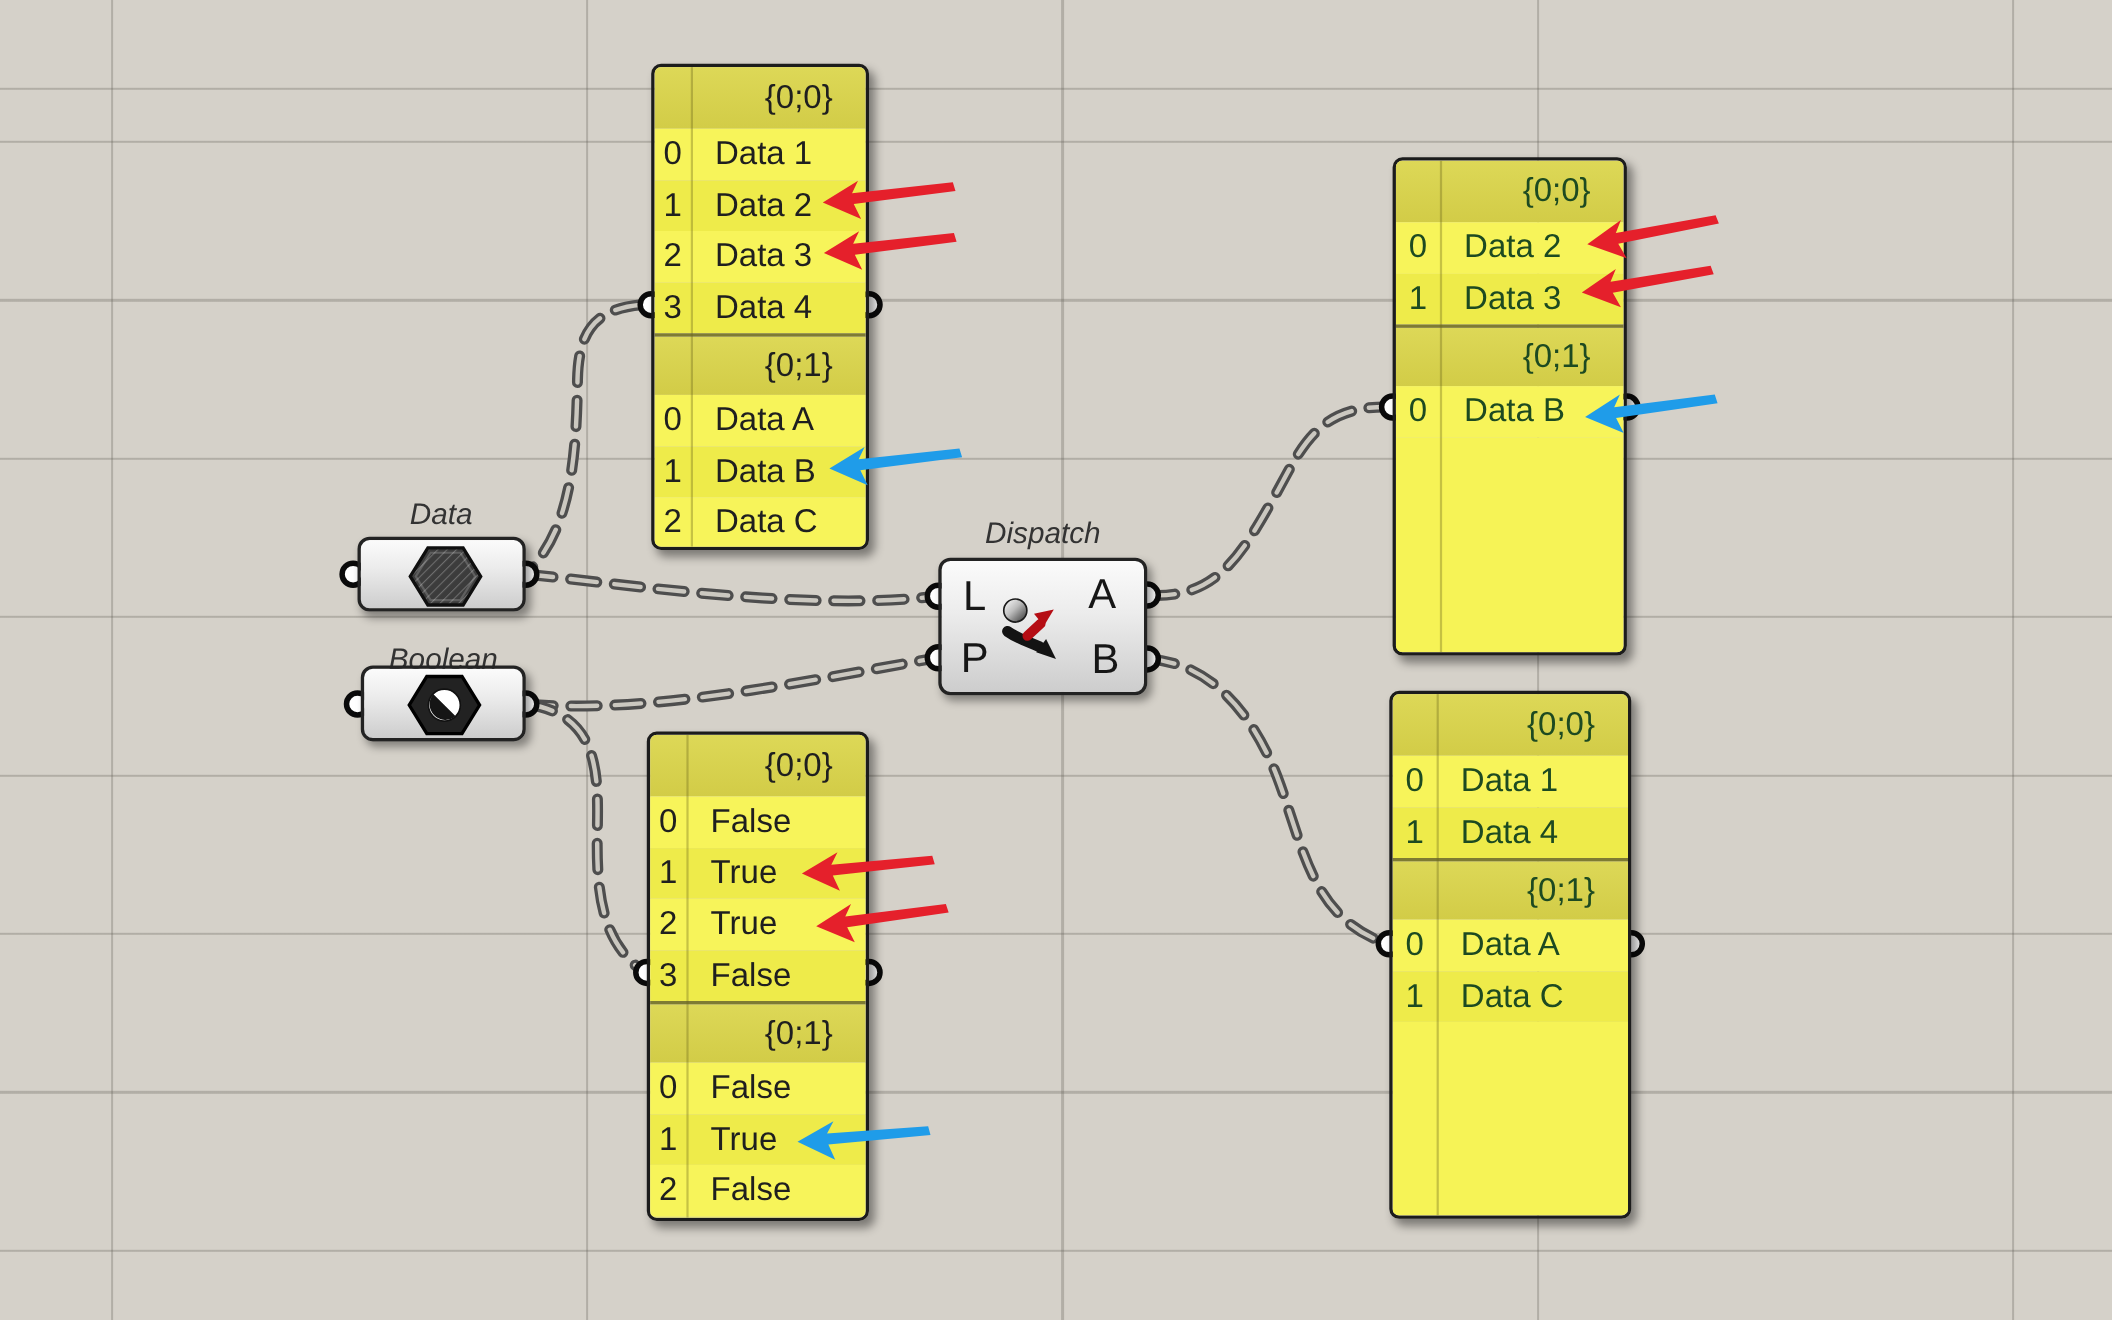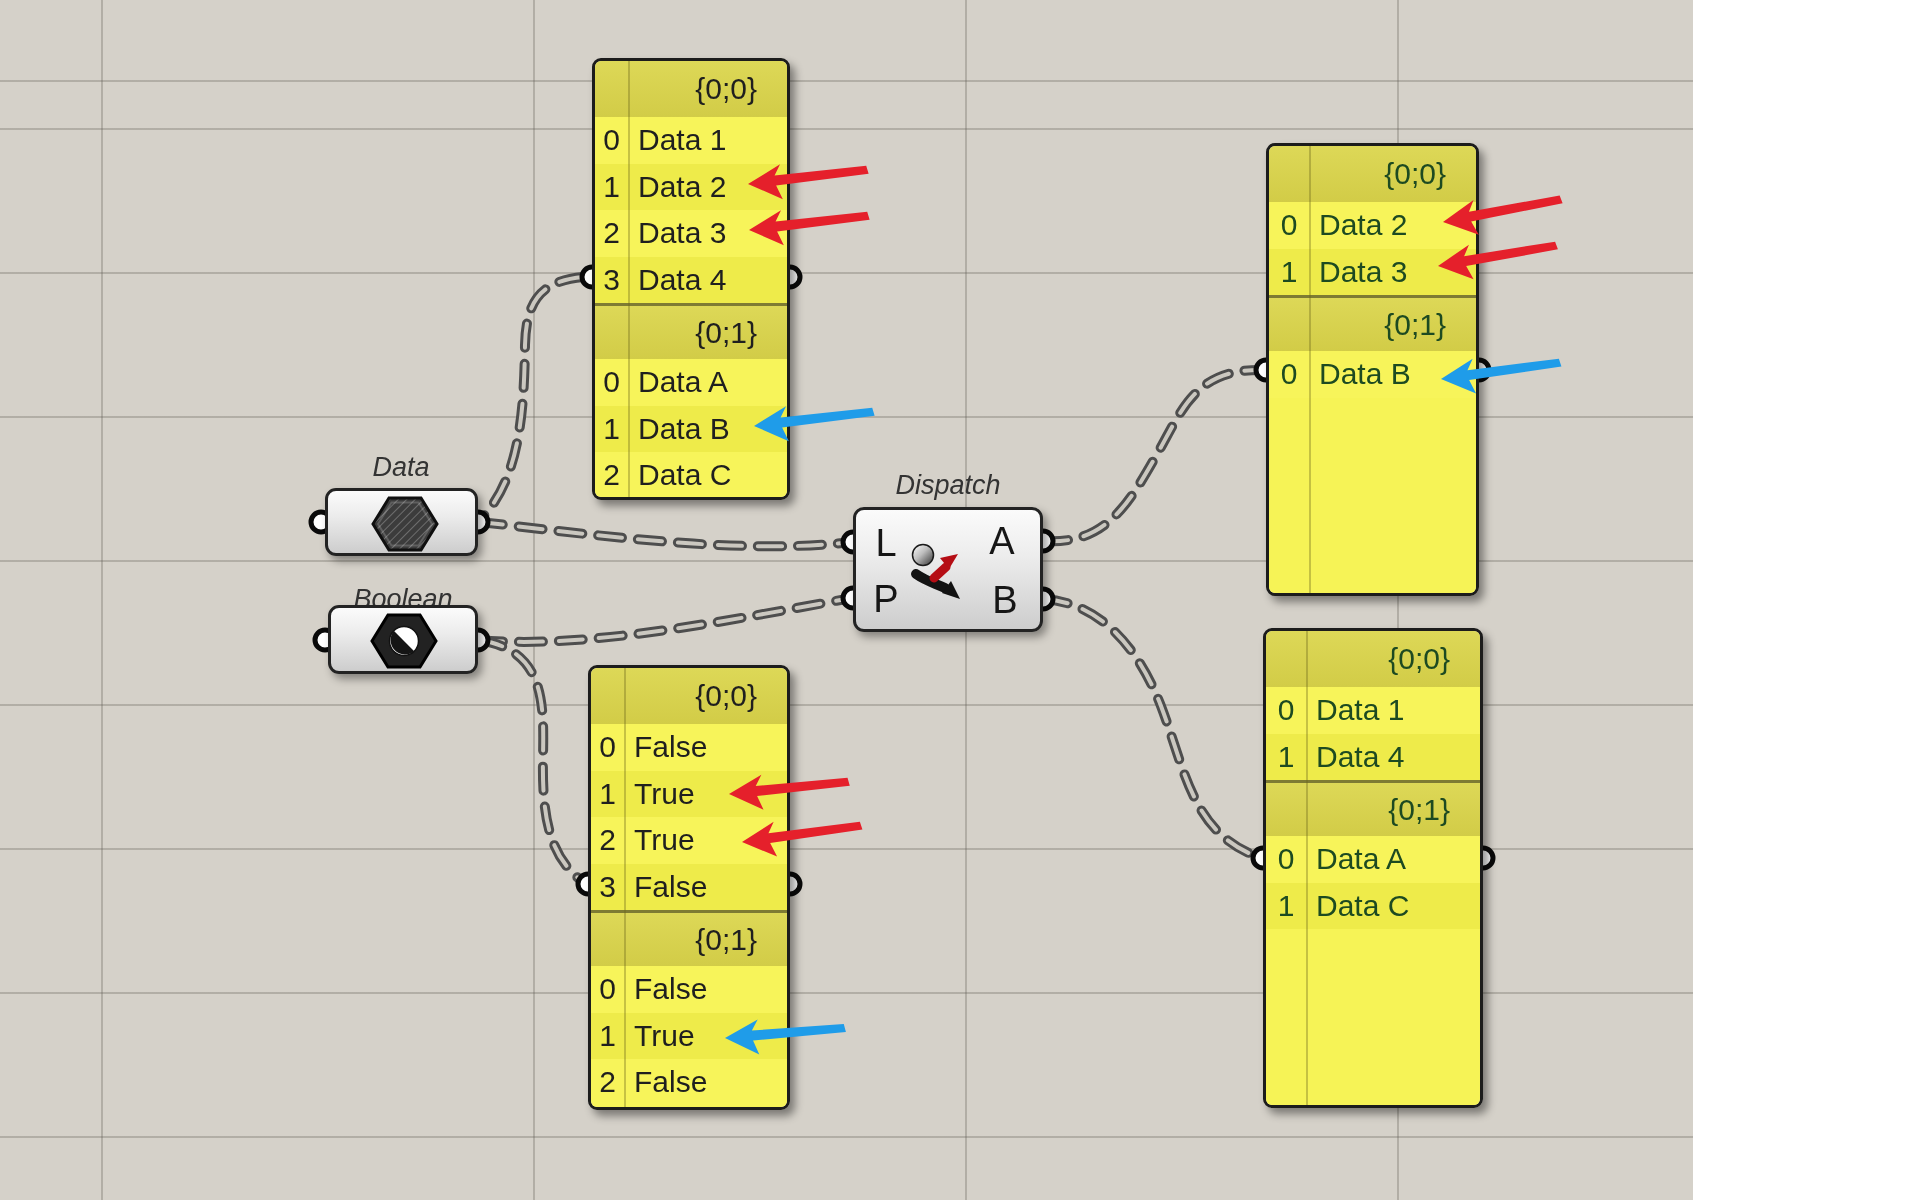--- a/index.html
+++ b/index.html
@@ -1,18 +1,18 @@
 <!DOCTYPE html>
 <html><head>
 <meta charset="utf-8">
 <style>
   html,body{margin:0;padding:0;}
   #canvas{
     position:relative;
-    width:1693px;height:1200px;
+    width:1920px;height:1200px;
     overflow:hidden;
     background-color:#d5d1c9;
     background-image:
       repeating-linear-gradient(to right,  rgba(95,92,84,.30) 0 2px, transparent 2px 432px),
       repeating-linear-gradient(to bottom, rgba(95,92,84,.30) 0 2px, transparent 2px 144px);
     background-position: 101px 0, 0 128px;
     font-family:"Liberation Sans", sans-serif;
   }
   .layer{position:absolute;left:0;top:0;width:1920px;height:1200px;}
   #wires{z-index:1;}
@@ -38,21 +38,21 @@
     flex:0 0 56px;height:56px;
     background:linear-gradient(#ddd857,#d2cc47);
     display:flex;align-items:center;justify-content:flex-end;
     padding-right:30px;box-sizing:border-box;
   }
   .sec-header.sep{border-top:3px solid #7e7b33;text-align:center;}
   .prow{flex:0 0 46.5px;height:46.5px;display:flex;align-items:center;}
   .prow.even{background:#f7f45a;}
   .prow.odd{background:#eeeb4a;}
   .pidx{flex:0 0 var(--idx);width:var(--idx);text-align:center;}
-  .pval{padding-left:10px;white-space:nowrap;}
+  .pval{padding-left:22px;white-space:nowrap;}
   .pfill{flex:1 1 auto;background:#f6f356;}
   .idxline{position:absolute;top:0;bottom:0;left:var(--idx);width:2px;
     background:rgba(105,100,25,.35);pointer-events:none;}
 
   
   .gh-comp{
     position:absolute;box-sizing:border-box;
     border:3.5px solid #232323;border-radius:11px;
     background:linear-gradient(#fbfbfb,#ececec 40%,#cdcdcd);
     box-shadow:4px 5px 8px rgba(0,0,0,.38);

